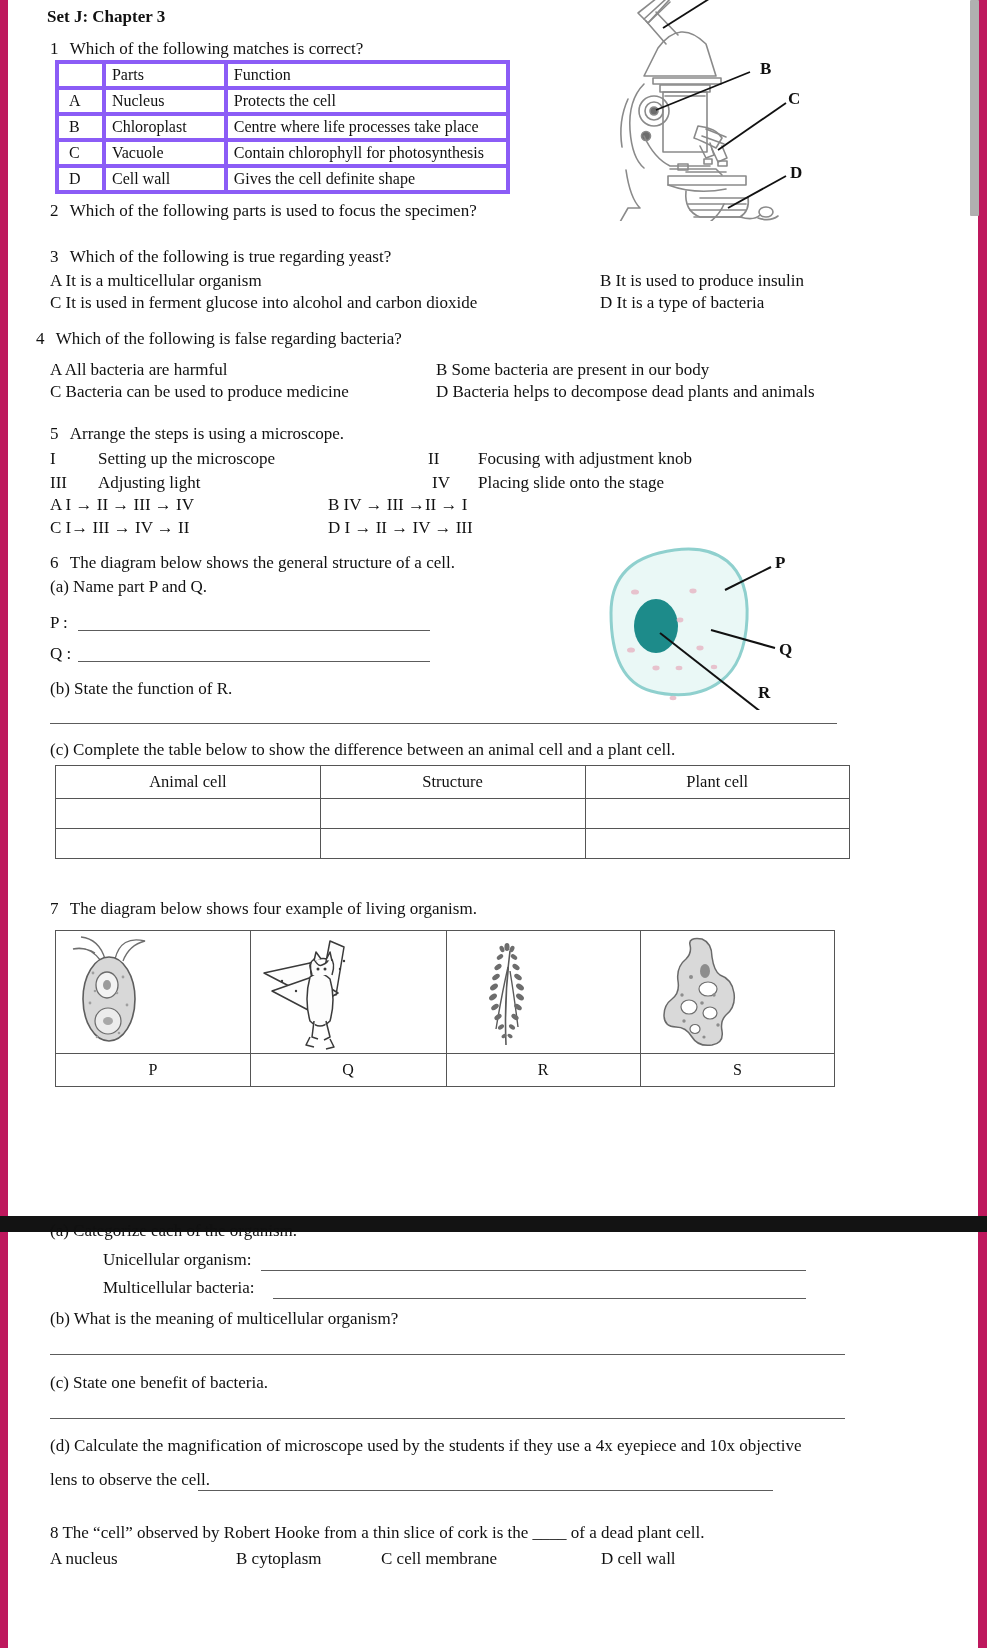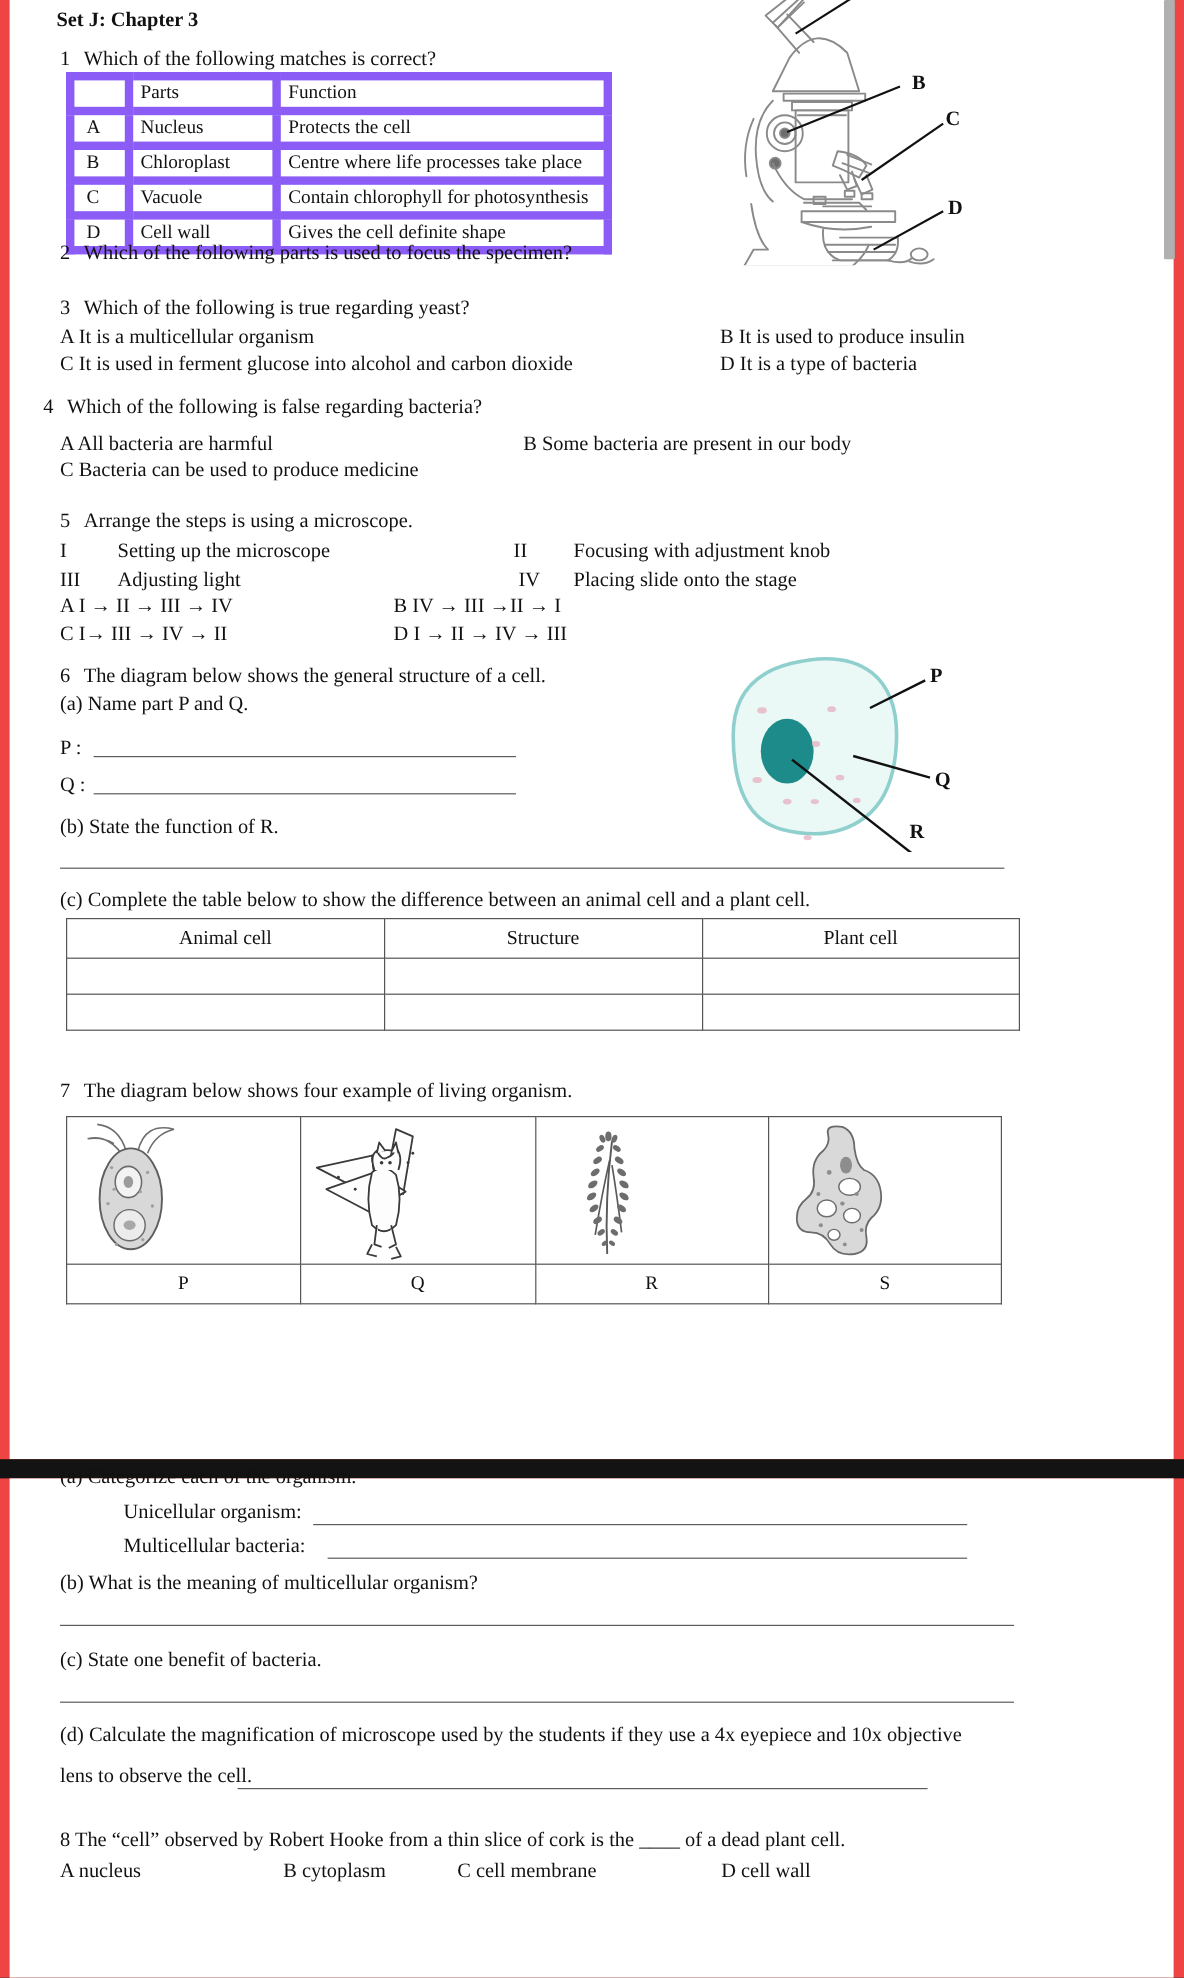--- a/index.html
+++ b/index.html
@@ -10,21 +10,21 @@
     width: 987px; height: 1648px;
     font-family: "Liberation Serif", "DejaVu Serif", serif;
     color: #111;
     overflow: hidden;
     position: relative;
   }
 
   
   .viewport {
     position: absolute; inset: 0;
-    background: #ef4444;
+    background: #be185d;
   }
   .page {
     position: absolute;
     left: 8px; right: 9px;
     background: #ffffff;
   }
   .page-top  { top: 0;    height: 1216px; }
   .page-gap  { position:absolute; left:0; right:0; top:1216px; height:16px; background:#131313; }
   .page-bot  { top: 1232px; height: 416px; }
 
@@ -43,21 +43,21 @@
   }
 
   
   .t { position: absolute; white-space: nowrap; line-height: 1.05; }
   .fs17 { font-size: 17px; }
   .bold { font-weight: bold; }
 
   
   table { border-collapse: collapse; position: absolute; }
   .tbl1 { left: 47px; top: 60px; width: 455px; font-size: 16px; }
-  .tbl1 td { border: 7px solid #8b5cf6; padding: 1px 6px; height: 20px; line-height: 1.1; }
+  .tbl1 td { border: 4px solid #8b5cf6; padding: 1px 6px; height: 20px; line-height: 1.1; }
   .tbl1 .c0 { width: 30px; text-align: left; padding-left: 10px; }
   .tbl1 .c1 { width: 112px; }
   .tbl1 .c2 { width: 300px; }
 
   .tbl2 { left: 47px; top: 765px; width: 795px; font-size: 16.5px; }
   .tbl2 td { border: 1px solid #555; height: 27px; text-align: center; }
   .tbl2 .hd { height: 30px; font-family: Liberation Serif, serif; }
 
   .tbl3 { left: 47px; top: 930px; width: 780px; font-size: 16px; }
   .tbl3 td { border: 1px solid #555; text-align: center; vertical-align: middle; }
@@ -204,20 +204,21 @@
       <div class="t fs17" style="left:42px; top:294px;">C  It is used in ferment glucose into alcohol and carbon dioxide</div>
       <div class="t fs17" style="left:592px; top:294px;">D  It is a type of bacteria</div>
 
       <div class="t fs17" style="left:28px; top:330px;">
         <span>4</span>
         <span style="display:inline-block;width:7px"></span><span>Which of the following is false regarding bacteria?</span>
       </div>
       <div class="t fs17" style="left:42px; top:361px;">A  All bacteria are harmful</div>
       <div class="t fs17" style="left:428px; top:361px;">B  Some bacteria are present in our body</div>
       <div class="t fs17" style="left:42px; top:383px;">C  Bacteria can be used to produce medicine</div>
+      <div class="t fs17" style="left:428px; top:383px;">D  Bacteria helps to decompose dead plants and animals</div>
 
       <div class="t fs17" style="left:42px; top:425px;">
         <span>5</span>
         <span style="display:inline-block;width:7px"></span><span>Arrange the steps is using a microscope.</span>
       </div>
       <div class="t fs17" style="left:42px;  top:450px;">I</div>
       <div class="t fs17" style="left:90px;  top:450px;">Setting up the microscope</div>
       <div class="t fs17" style="left:420px; top:450px;">II</div>
       <div class="t fs17" style="left:470px; top:450px;">Focusing with adjustment knob</div>
       <div class="t fs17" style="left:42px;  top:474px;">III</div>

